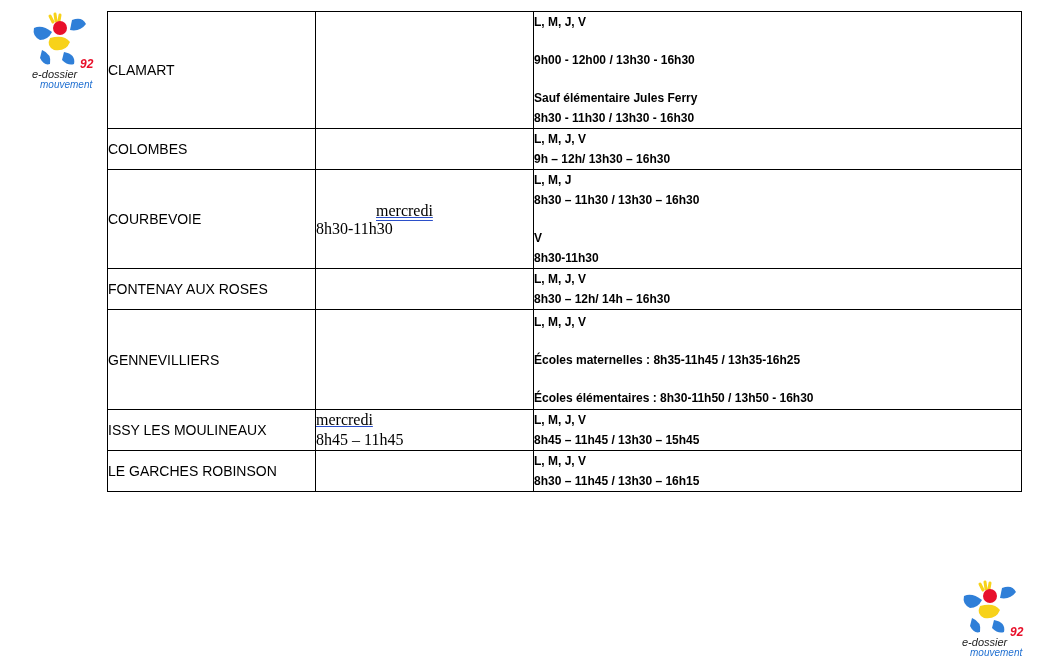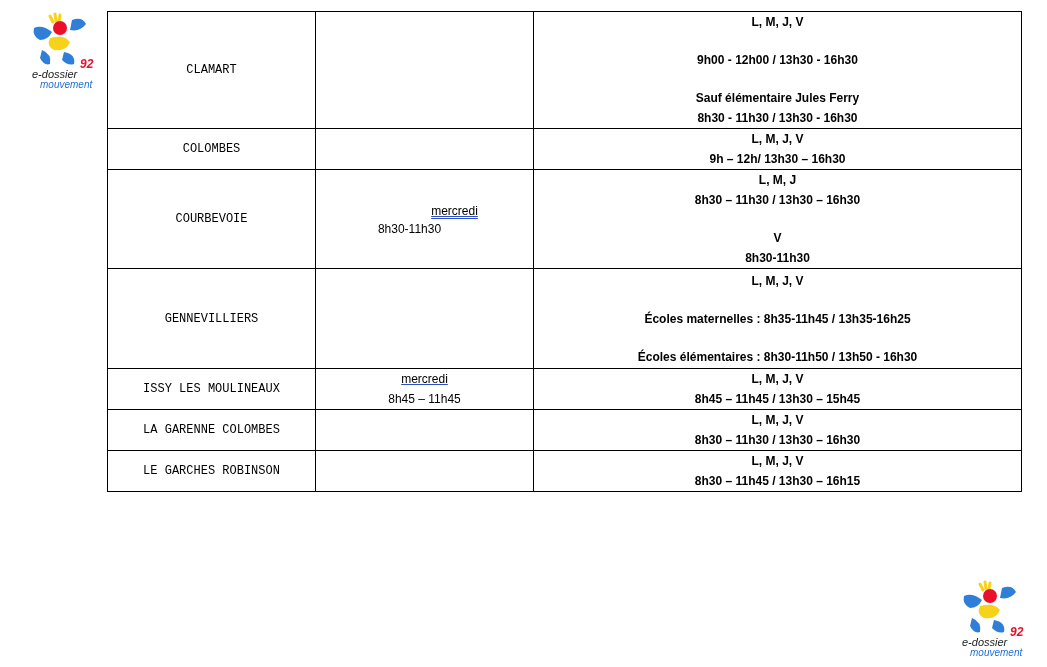--- a/index.html
+++ b/index.html
@@ -2,23 +2,23 @@
 <html><head>
   <meta charset="utf-8">
   <style>
     html, body { margin:0; padding:0; background:#ffffff; }
     body { width:1047px; height:667px; position:relative; overflow:hidden; font-family:"Liberation Sans", sans-serif; color:#000; }
     .logo { position:absolute; width:80px; height:85px; }
     .logo-top { left:28px; top:10px; }
     .logo-bottom { left:958px; top:578px; }
     .logo svg { display:block; }
     table.sched { position:absolute; left:107px; top:11px; border-collapse:collapse; table-layout:fixed; width:915px; }
-    table.sched td { border:1.3px solid #000; padding:0; text-align:center; vertical-align:middle; }
-    td.city { width:207px; font-family:Liberation Mono, monospace; font-size:12px; }
-    td.wed { width:217px; font-family:Liberation Sans, sans-serif; font-size:12px; line-height:20px; }
+    table.sched td { border:1.3px solid #000; padding:0; vertical-align:middle; }
+    td.city { width:207px; font-family:Liberation Sans, sans-serif; font-size:14px; }
+    td.wed { width:217px; font-family:Liberation Serif, serif; font-size:16px; line-height:20px; }
     td.hours { font-family:"Liberation Sans", sans-serif; font-size:12px; font-weight:bold; }
     .hours .line { display:block; line-height:20px; }
     .hours .gap { display:block; height:18px; }
     .wed .wlabel { text-decoration:underline; text-decoration-color:#2b4fc9; color:#000; }
     .wed.shift .wlabel { display:block; padding-left:60px; text-decoration-style:double; }
     .wed.shift .wtime { display:block; padding-right:30px; line-height:16px; }
   </style>
 </head>
 <body>
 
@@ -66,48 +66,48 @@
         <span class="wtime">8h30-11h30</span>
       </td>
       <td class="hours">
         <span class="line">L, M, J</span>
         <span class="line">8h30 – 11h30 / 13h30 – 16h30</span>
         <span class="gap"></span>
         <span class="line">V</span>
         <span class="line">8h30-11h30</span>
       </td>
     </tr>
+    <tr style="height:40px">
+      <td class="city">FONTENAY AUX ROSES</td>
+      <td class="wed"></td>
+      <td class="hours">
+        <span class="line">L, M, J, V</span>
+        <span class="line">8h30 – 12h/ 14h – 16h30</span>
+      </td>
+    </tr>
     <tr style="height:100px">
       <td class="city">GENNEVILLIERS</td>
       <td class="wed"></td>
       <td class="hours">
         <span class="line">L, M, J, V</span>
         <span class="gap"></span>
         <span class="line">Écoles maternelles : 8h35-11h45 / 13h35-16h25</span>
         <span class="gap"></span>
         <span class="line">Écoles élémentaires : 8h30-11h50 / 13h50 - 16h30</span>
       </td>
     </tr>
     <tr style="height:39px">
       <td class="city">ISSY LES MOULINEAUX</td>
       <td class="wed">
         <span class="wlabel">mercredi</span><br>
         <span class="wtime">8h45 – 11h45</span>
       </td>
       <td class="hours">
         <span class="line">L, M, J, V</span>
         <span class="line">8h45 – 11h45 / 13h30 – 15h45</span>
-      </td>
-    </tr>
-    <tr style="height:41px">
-      <td class="city">LA GARENNE COLOMBES</td>
-      <td class="wed"></td>
-      <td class="hours">
-        <span class="line">L, M, J, V</span>
-        <span class="line">8h30 – 11h30 / 13h30 – 16h30</span>
       </td>
     </tr>
     <tr style="height:40px">
       <td class="city">LE GARCHES ROBINSON</td>
       <td class="wed"></td>
       <td class="hours">
         <span class="line">L, M, J, V</span>
         <span class="line">8h30 – 11h45 / 13h30 – 16h15</span>
       </td>
     </tr>

